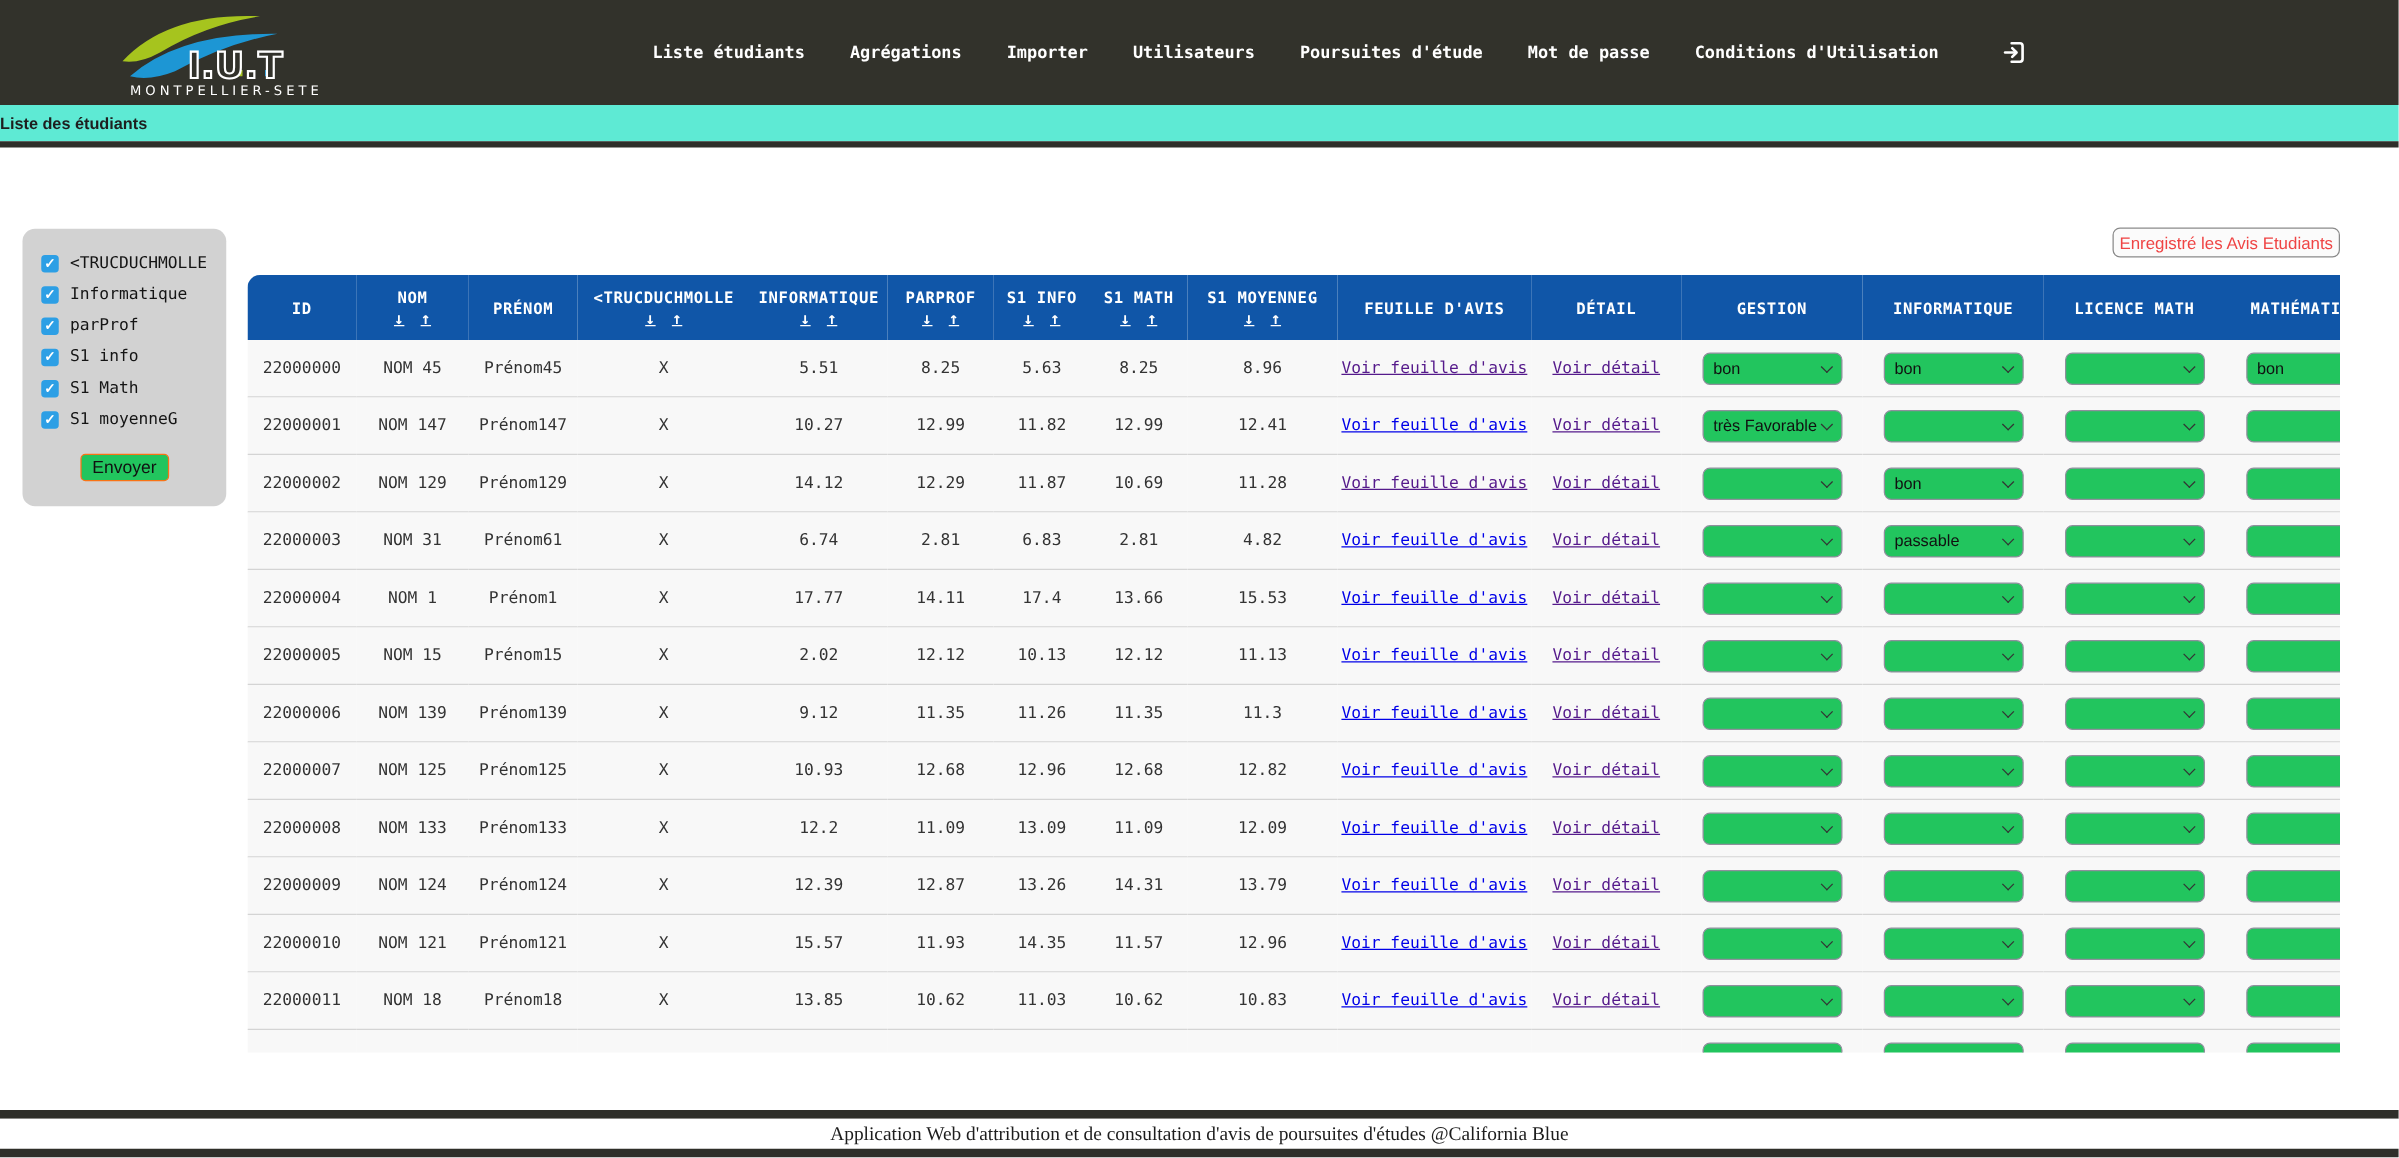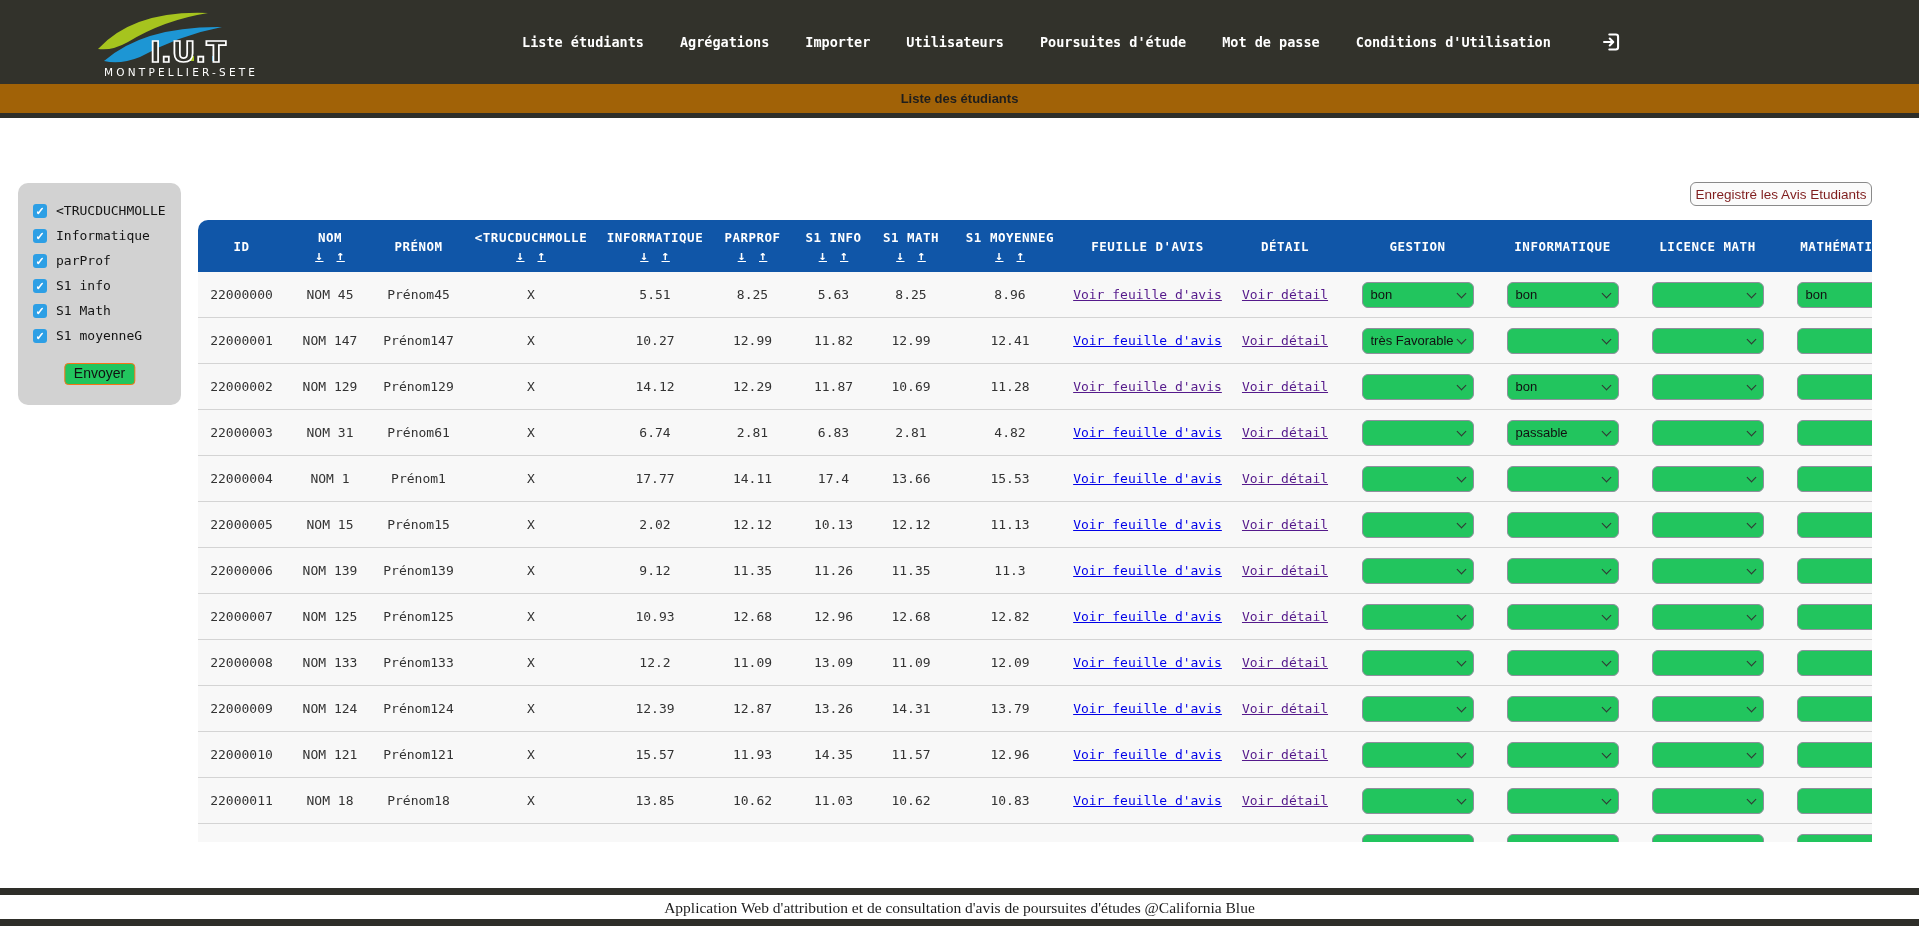--- a/index.html
+++ b/index.html
@@ -10,39 +10,39 @@
   .navbar { position:absolute; top:0; left:0; width:1919px; height:84px;
             background:#32322b; display:flex; align-items:center; }
   .logo { margin-left:92px; width:175px; height:76px; flex:none;text-decoration:underline; }
   .nav-menu { display:flex; gap:36px; margin-left:255px; align-items:center; }
   .nav-item { color:#ffffff; font:bold 13.5px "DejaVu Sans Mono",monospace;
               white-space:nowrap; cursor:pointer; text-decoration:none; }
   .logout-btn { margin-left:50px; cursor:pointer; display:flex; align-items:center; }
 
   
   .subheader { position:absolute; top:84px; left:0; width:1919px; height:29px;
-               background:#a16207; text-align:center; }
+               background:#5eead4; text-align:left; }
   .page-title { font:bold 13px "Liberation Sans",sans-serif; color:#1e1e1e; line-height:30px; }
   .rule { position:absolute; top:113px; left:0; width:1919px; height:5px; background:#2e2e29; }
 
   
   .filter-panel { position:absolute; left:18px; top:183px; width:163px; height:222px;
                   background:#d2d2d2; border-radius:10px; padding:15px 0 0 15px; }
   .chk-row { display:flex; align-items:center; height:25px; gap:9px; cursor:pointer; }
   .chk-box { width:14px; height:14px; flex:none; background:#2d9fe5; border-radius:3px;
              color:#fff; font-size:11px; line-height:14px; text-align:center; font-weight:bold; }
   .chk-label { font:13px "DejaVu Sans Mono",monospace; color:#141414; white-space:nowrap; }
   .envoyer-btn { position:absolute; bottom:20px; left:50%; transform:translateX(-50%);
                  background:#22c55e; border:1px solid #f97316; border-radius:4px;
                  font:14px "Liberation Sans",sans-serif; color:#111; padding:1px 9px 3px; cursor:pointer; }
 
   
   .save-btn { position:absolute; left:1690px; top:182px; width:182px; height:24px;
               background:#fbfbfb; border:1.5px solid #8a8a8a; border-radius:6px;
-              font:13.5px "Liberation Sans",sans-serif; color:#7f1d1d;
+              font:13.5px "Liberation Sans",sans-serif; color:#ef4444;
               display:flex; align-items:center; justify-content:center; white-space:nowrap; cursor:pointer; }
 
   
   .table-wrap { position:absolute; left:198px; top:220px; width:1674px; height:622px; overflow:hidden; }
   table { border-collapse:separate; border-spacing:0; table-layout:fixed; width:1727px; }
   thead th { background:#1056a8; color:#fff; font:bold 12.5px "DejaVu Sans Mono",monospace;
              letter-spacing:.5px; height:52px; vertical-align:middle; text-align:center; padding:0; }
   thead th:first-child { border-top-left-radius:10px; }
   thead th:last-child  { border-top-right-radius:10px; }
   .sort-arrows { margin-top:3px; display:flex; justify-content:center; gap:13px; }

